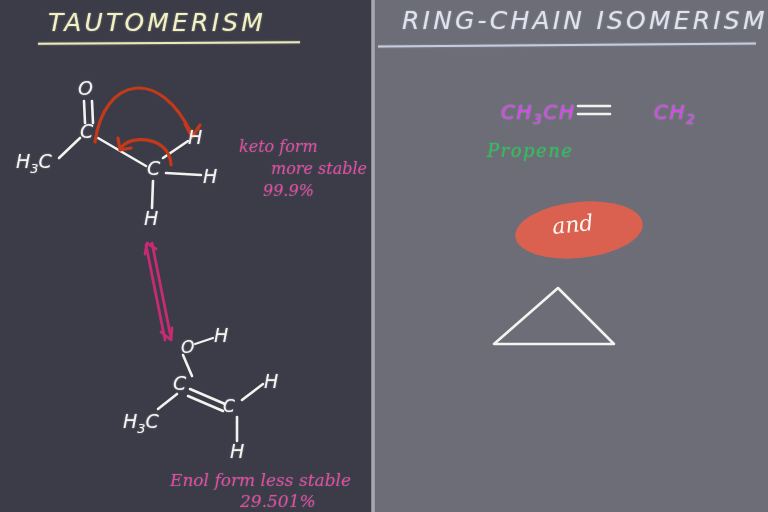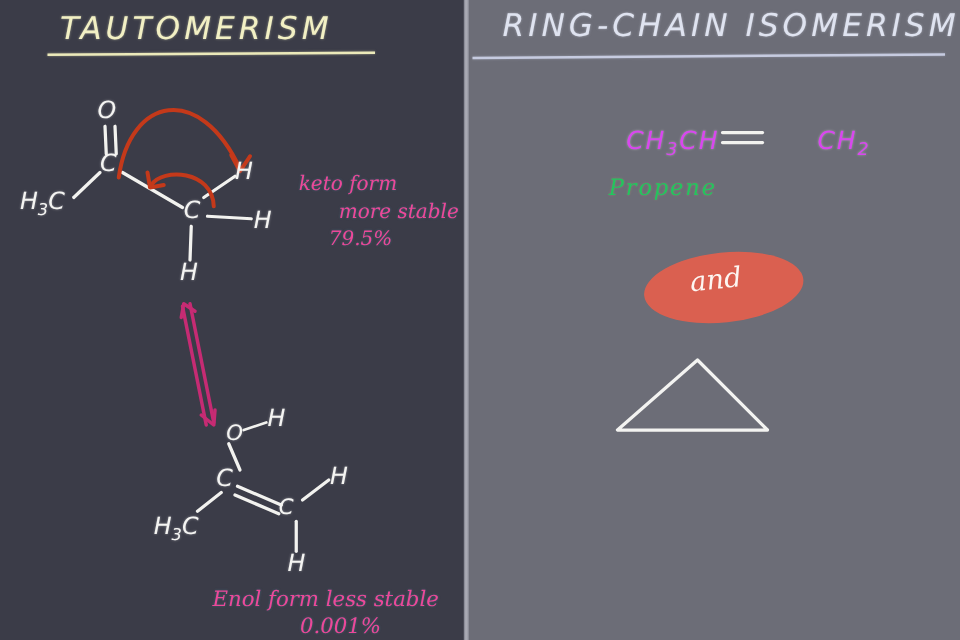--- a/index.html
+++ b/index.html
@@ -277,36 +277,36 @@
     <span>H</span><span class="sub">3</span><span>C</span>
   </div>
 
   <div class="atom" style="left:147px; top:157px;">C</div>
   <div class="atom" style="left:188px; top:126px;">H</div>
   <div class="atom" style="left:203px; top:165px;">H</div>
   <div class="atom" style="left:144px; top:207px;">H</div>
 
   <div class="note" style="left:239px; top:136px;">keto form</div>
   <div class="note" style="left:239px; top:158px;margin-left:32px;">more stable</div>
-  <div class="note" style="left:263px; top:180px;">79.5%</div>
+  <div class="note" style="left:263px; top:180px;">99.9%</div>
 
   <div class="atom" style="left:214px; top:324px;">H</div>
   <div class="atom small" style="left:181px; top:337px;">O</div>
   <div class="atom" style="left:173px; top:372px;">C</div>
   <div class="atom small" style="left:223px; top:396px;">C</div>
 
   <div class="atom" style="left:123px; top:410px;">
     <span>H</span><span class="sub">3</span><span>C</span>
   </div>
 
   <div class="atom" style="left:264px; top:370px;">H</div>
   <div class="atom" style="left:230px; top:440px;">H</div>
 
   <div class="note" style="left:148px; top:470px; font-size:17px;margin-left:22px;">Enol form less stable</div>
-  <div class="note" style="left:240px; top:491px; font-size:17px;">0.001%</div>
+  <div class="note" style="left:240px; top:491px; font-size:17px;">29.501%</div>
 
   <div class="formula" style="left:501px; top:100px;">
     <span>CH</span><span class="sub">3</span><span>CH</span>
   </div>
   <svg class="layer" id="right-structures">
     <g>
       <line class="bond" x1="578" y1="106" x2="610" y2="106"></line>
       <line class="bond" x1="578" y1="114" x2="610" y2="114"></line>
     </g>
     <polygon class="tri" points="558,288 494,344 614,344"></polygon>

